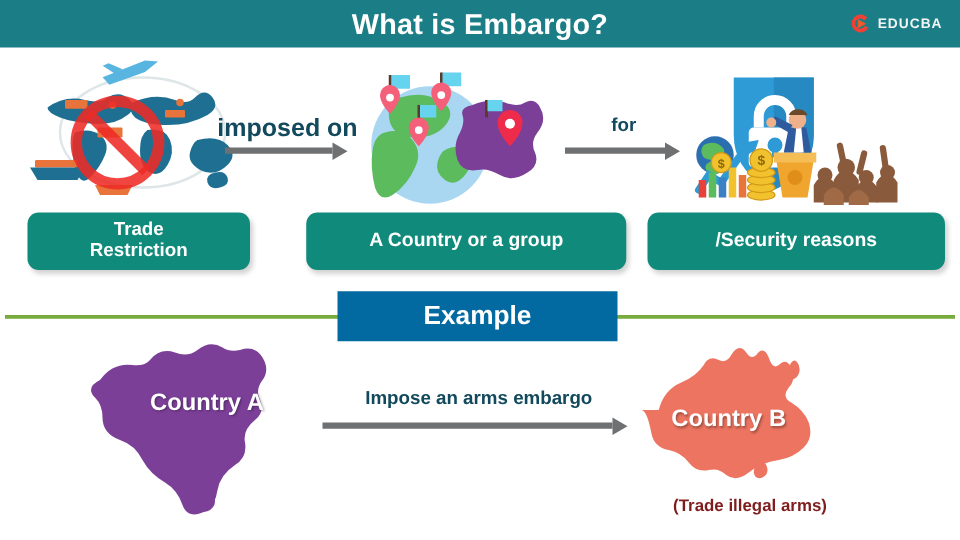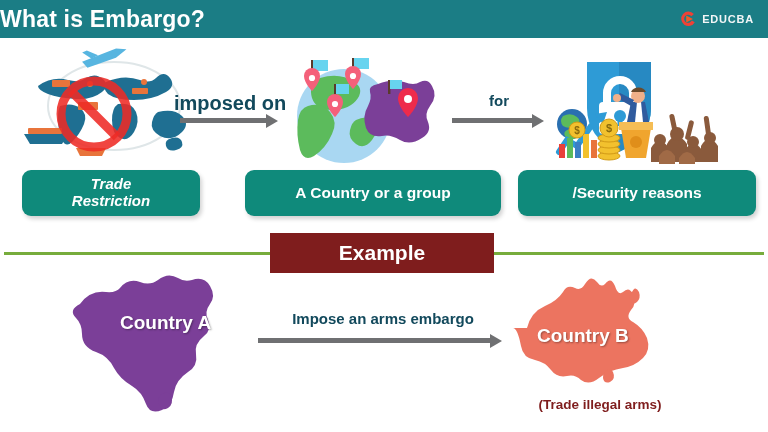--- a/index.html
+++ b/index.html
@@ -16,20 +16,21 @@
   }
 
   
   .header {
     position: absolute;
     left: 0; top: 0;
     width: 768px; height: 38px;
     background: #1b7d85;
     display: flex;
     align-items: center;
+    justify-content: center;
   }
   .header-title {
     color: #ffffff;
     font-size: 23px;
     font-weight: bold;
     letter-spacing: 0.2px;
     line-height: 1;
   }
   .brand {
     position: absolute;
@@ -64,21 +65,21 @@
     text-align: center;
     display: flex;
     align-items: center;
     justify-content: center;
     box-shadow: 2px 3px 4px rgba(0,0,0,0.18);
     line-height: 1.12;
     padding: 0 6px;
     box-sizing: border-box;
   }
 
-  #pill-1 { left: 22px;  top: 170px; width: 178px; height: 46px; font-size: 15px; font-style: italic; }
+  #pill-1 { left: 22px;  top: 170px; width: 178px; height: 46px; font-size: 15px; }
   #pill-2 { left: 245px; top: 170px; width: 256px; height: 46px; font-size: 15.5px; }
   #pill-3 { left: 518px; top: 170px; width: 238px; height: 46px; font-size: 15.5px; }
 
   
   .conn { position: absolute; }
   .conn-label {
     position: absolute;
     left: 50%;
     transform: translateX(-50%);
     color: #12495c;
@@ -116,21 +117,21 @@
   .divider-line {
     position: absolute;
     left: 4px; top: 252px;
     width: 760px; height: 3px;
     background: #77ac3c;
   }
   .example-box {
     position: absolute;
     left: 270px; top: 233px;
     width: 224px; height: 40px;
-    background: #7f1d1d;
+    background: #0369a1;
     display: flex;
     align-items: center;
     justify-content: center;
   }
   .example-label {
     color: #ffffff;
     font-size: 21px;
     font-weight: bold;
   }
 

